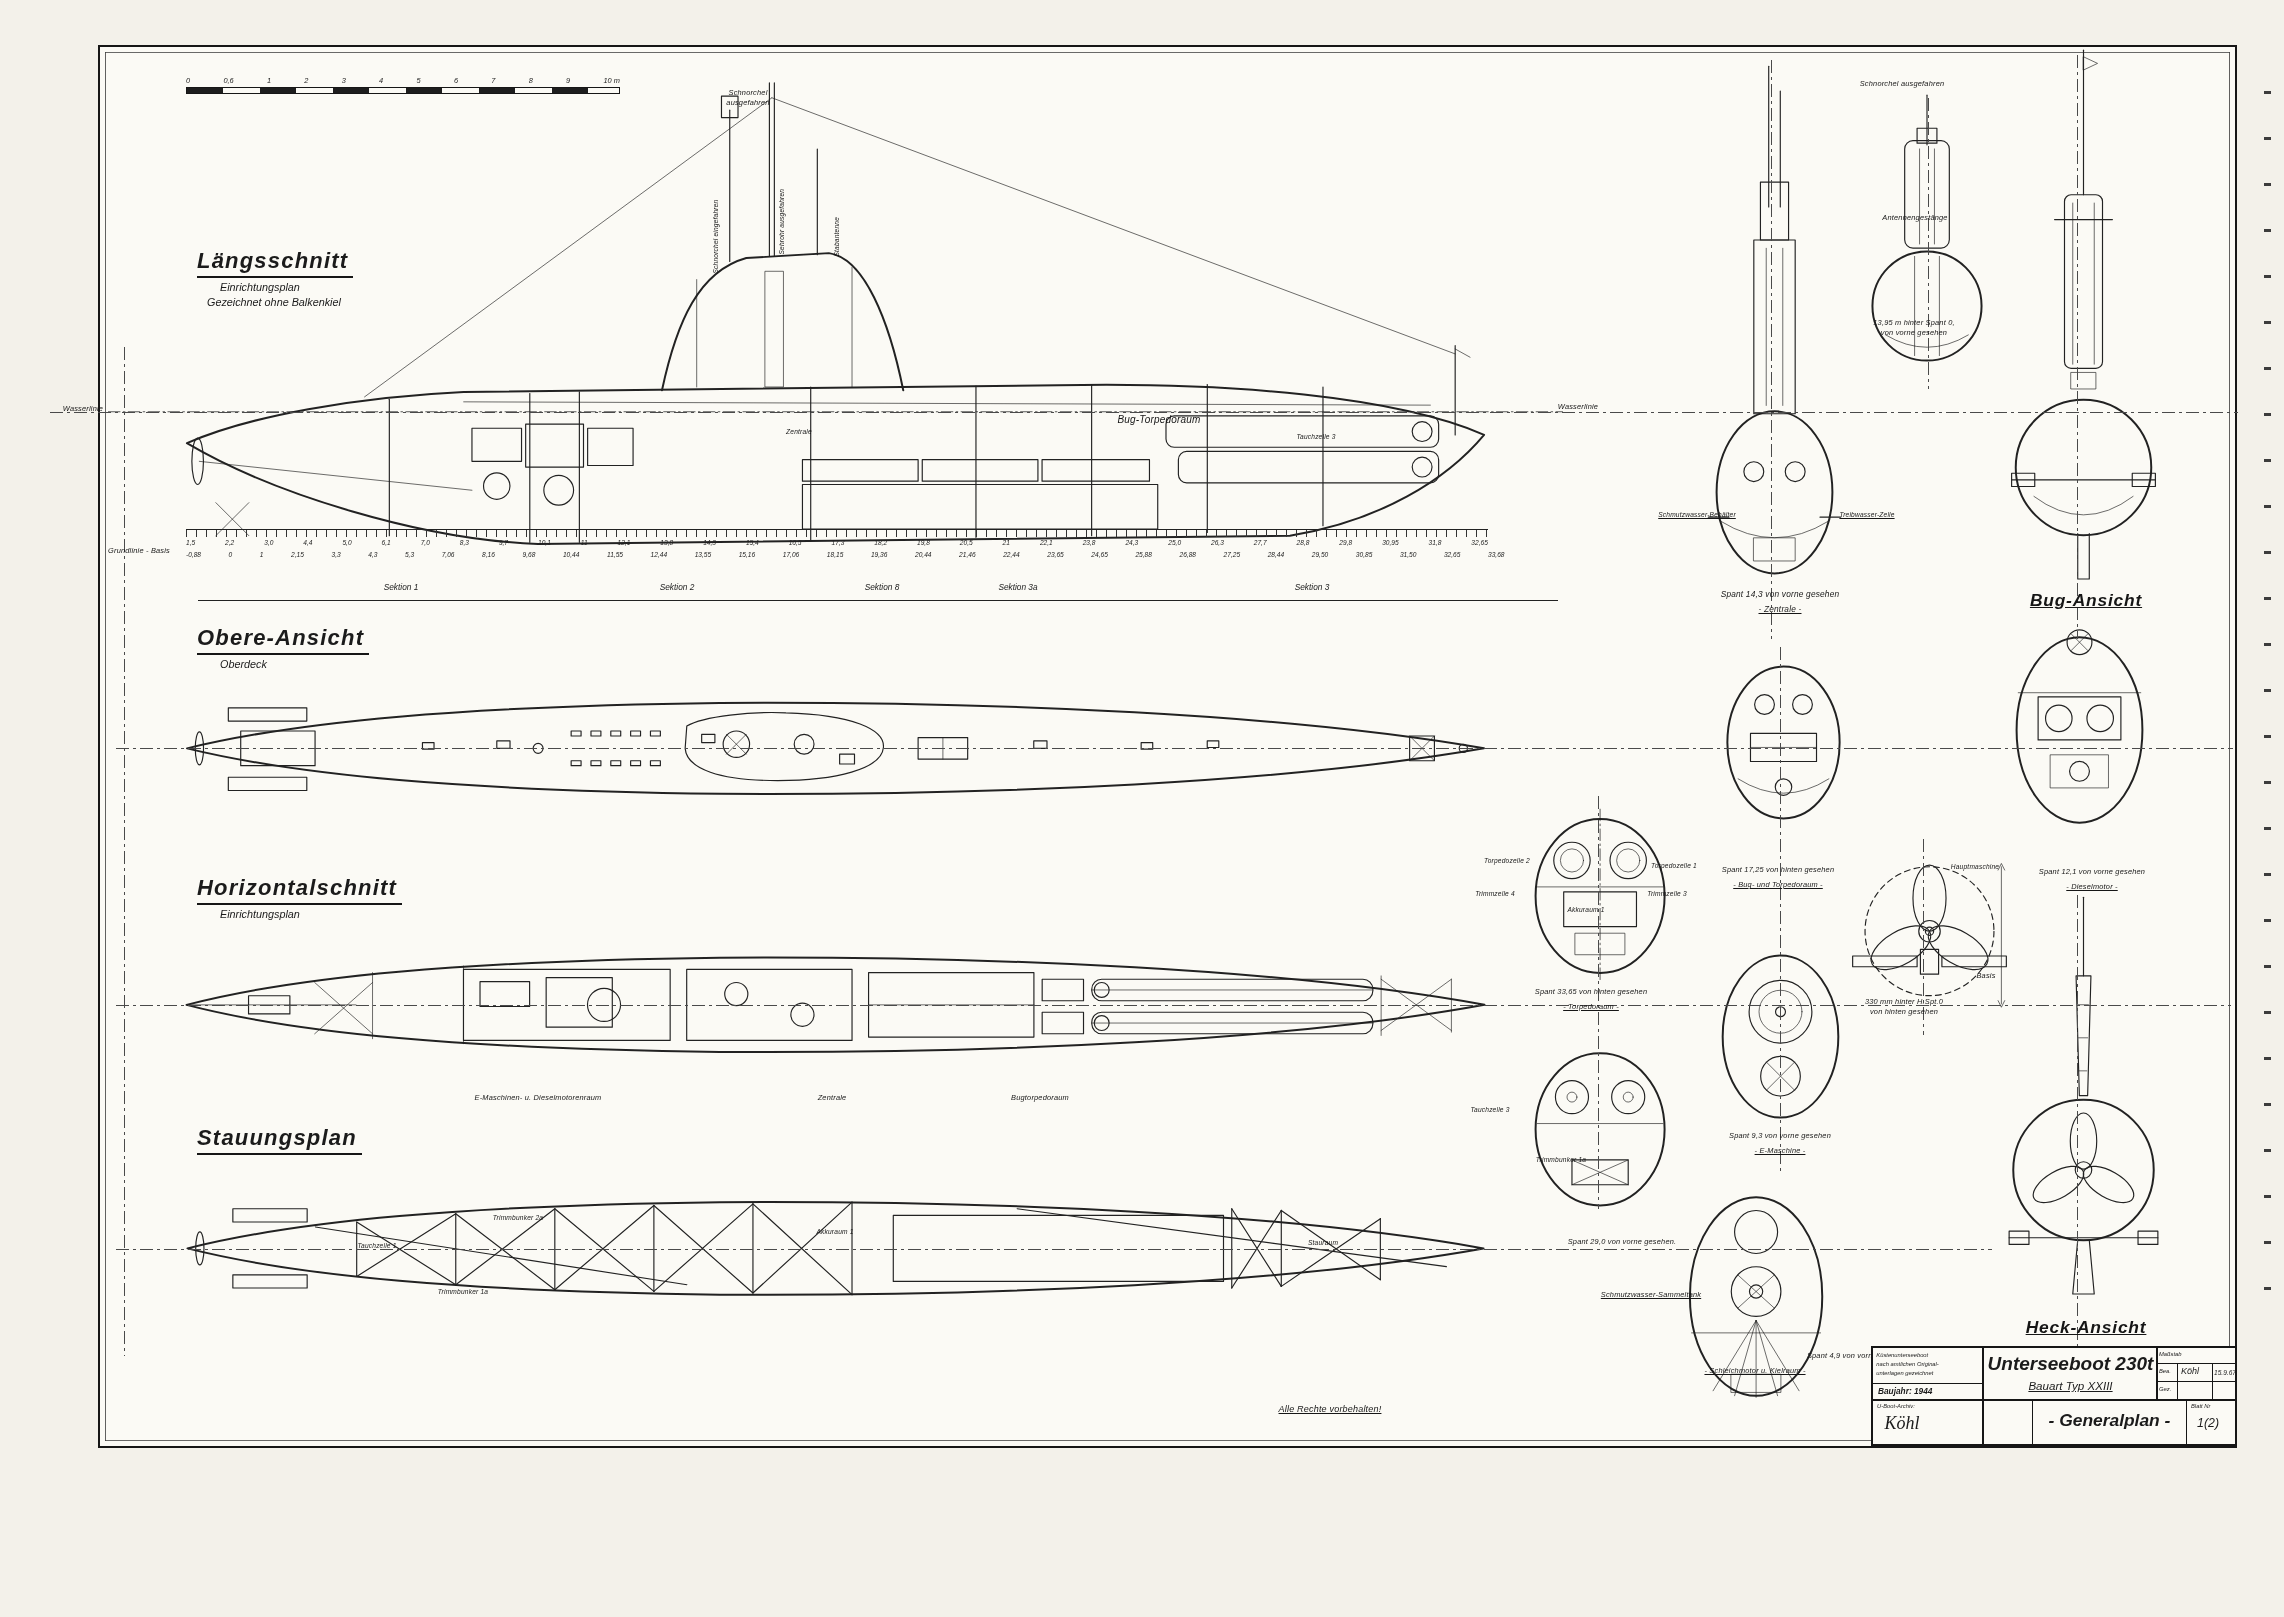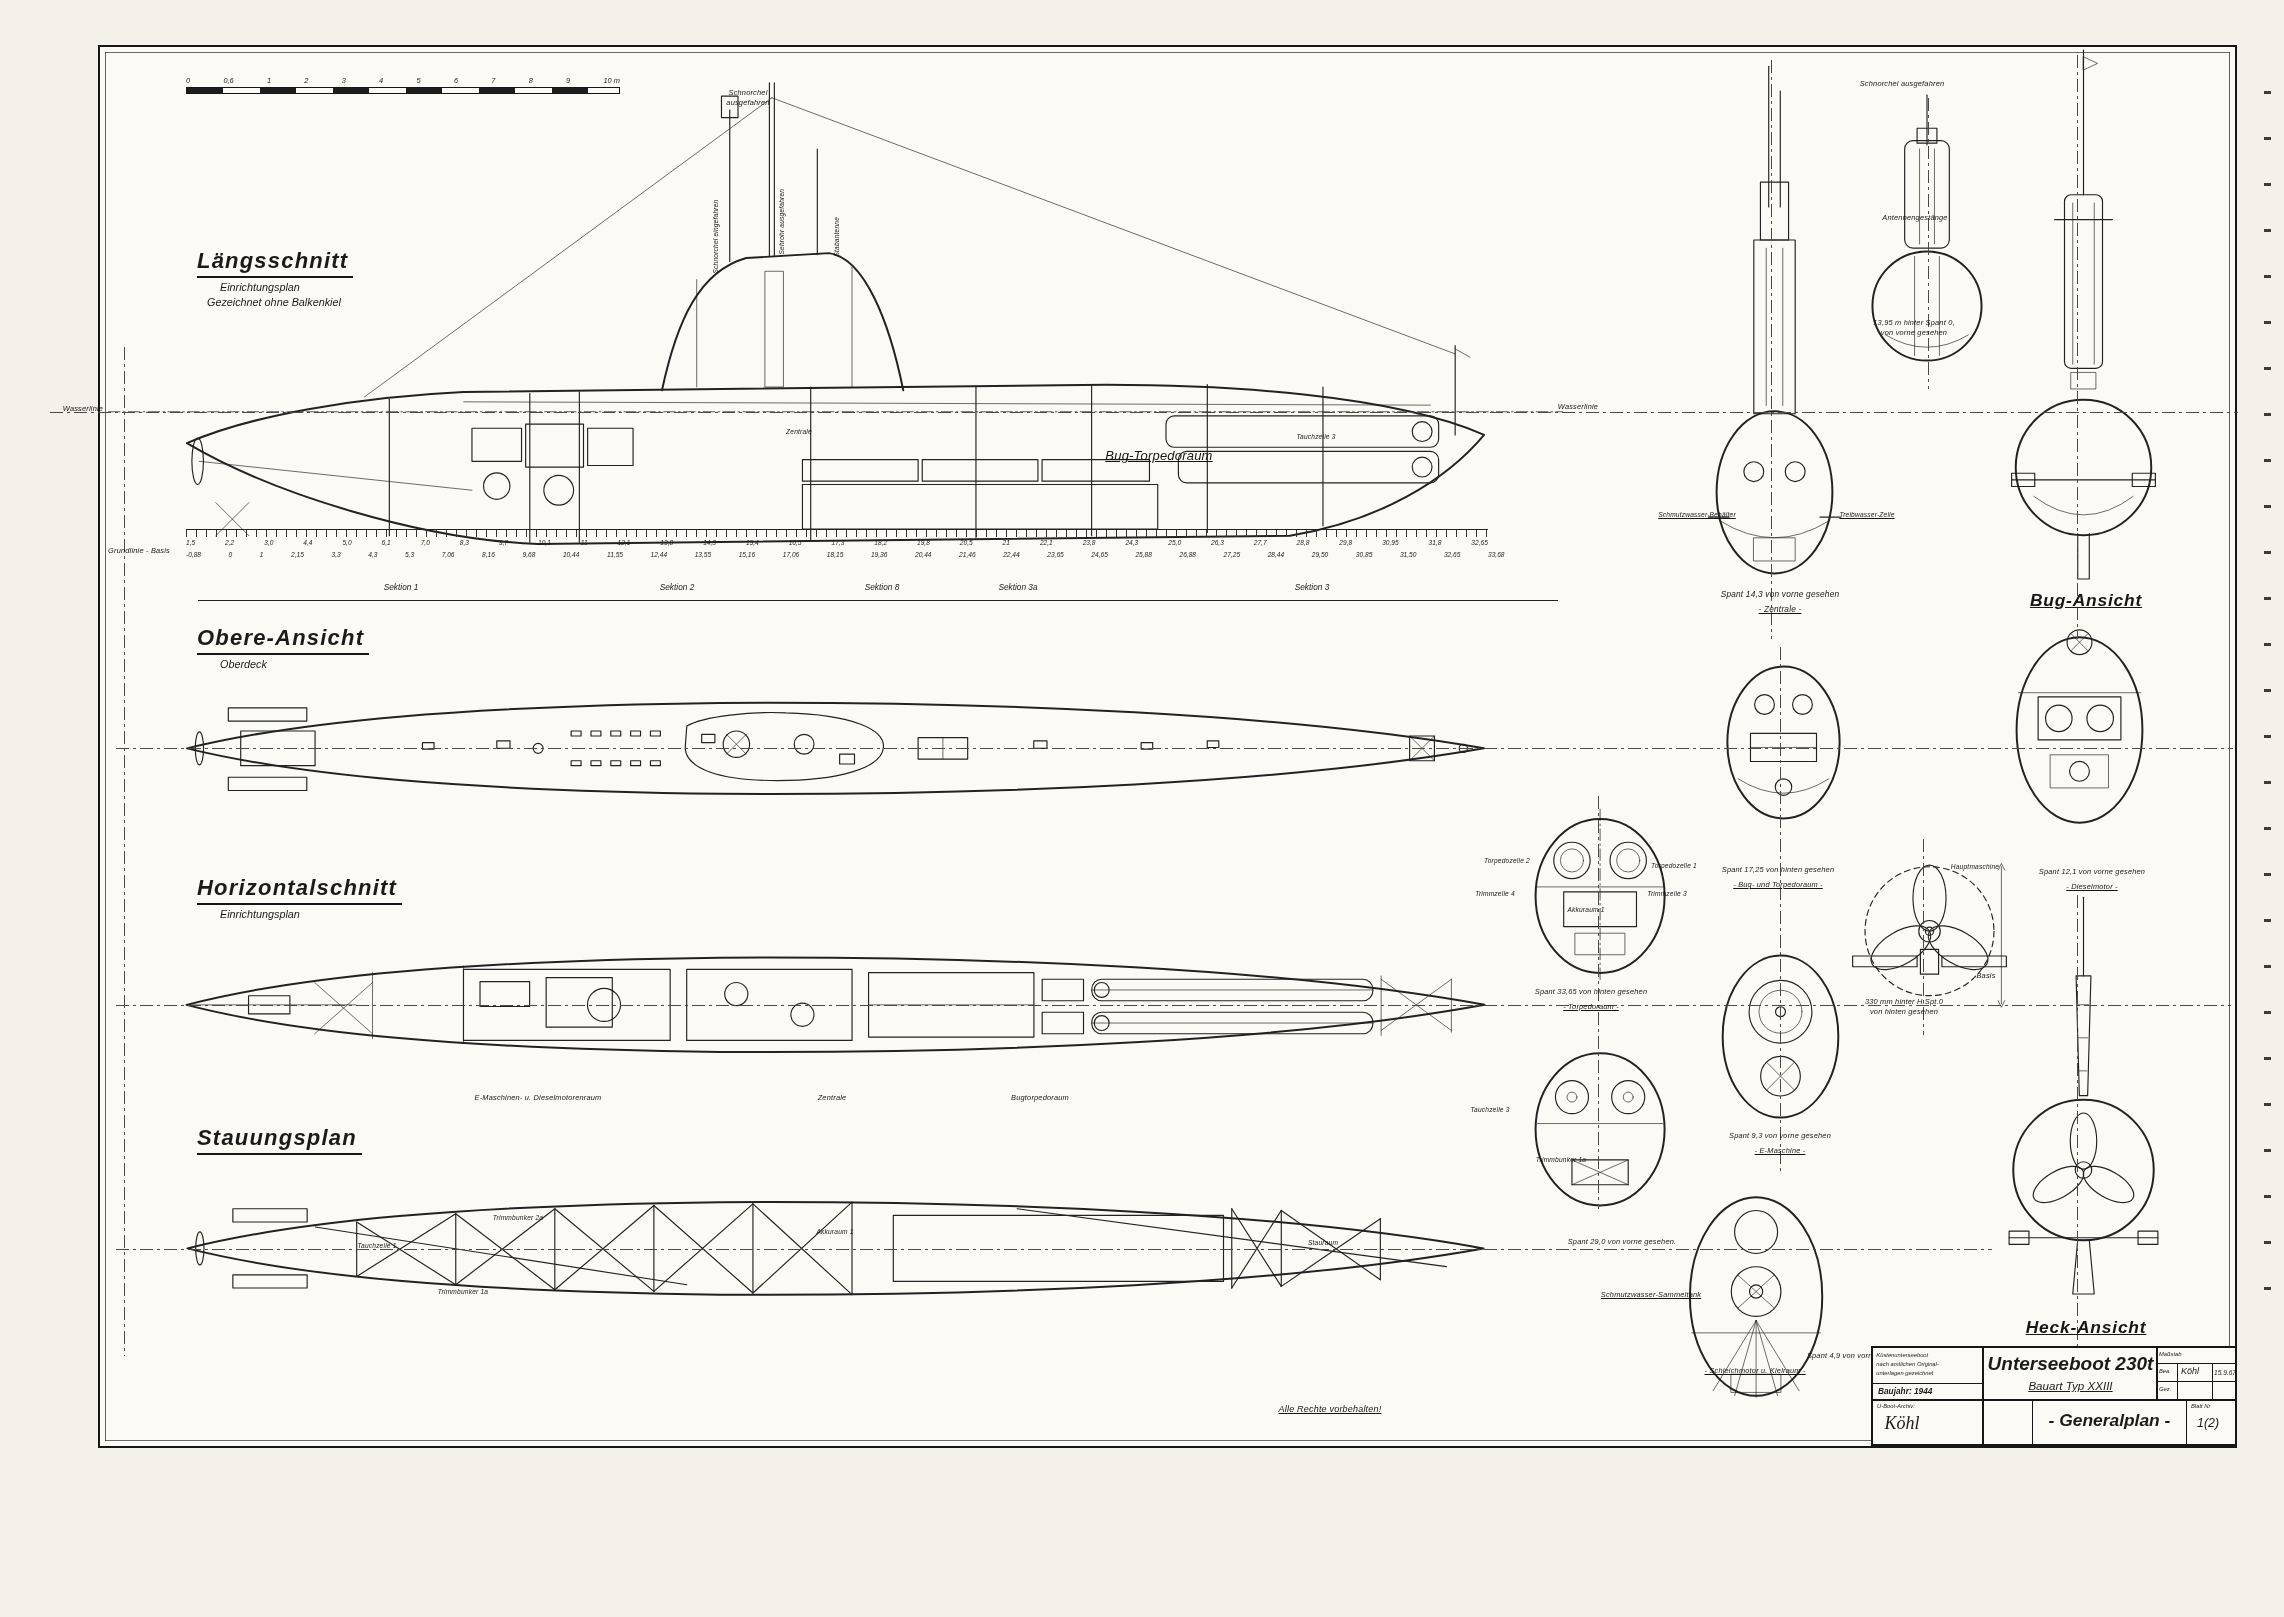--- a/index.html
+++ b/index.html
@@ -476,21 +476,21 @@
     </div>
   <div id="labels-layer">
       <div class="lbl" style="left: 748px; top: 88px; font-size: 7.4px;">Schnorchel
 ausgefahren</div>
       <div class="lbl rot" style="left: 787px; top: 246px; font-size: 6.6px;">Sehrohr ausgefahren</div>
       <div class="lbl rot" style="left: 721px; top: 265px; font-size: 6.6px;">Schnorchel eingefahren</div>
       <div class="lbl rot" style="left: 842px; top: 248px; font-size: 6.6px;">Stabantenne</div>
       <div class="lbl" style="left: 83px; top: 404px; font-size: 7.4px;">Wasserlinie</div>
       <div class="lbl" style="left: 1578px; top: 402px; font-size: 7.4px;">Wasserlinie</div>
       <div class="lbl" style="left: 139px; top: 546px; font-size: 7.4px;">Grundlinie - Basis</div>
-      <div class="lbl" style="left: 1159px; top: 448px; font-size: 13px; text-decoration: underline;">Bug-Torpedoraum</div>
+      <div class="lbl" style="left: 1159px; top: 413px; font-size: 10px;">Bug-Torpedoraum</div>
       <div class="lbl" style="left: 1316px; top: 433px; font-size: 6.6px;">Tauchzelle 3</div>
       <div class="lbl" style="left: 799px; top: 428px; font-size: 6.6px;">Zentrale</div>
       <div class="lbl" style="left: 538px; top: 1093px; font-size: 7.4px;">E-Maschinen- u. Dieselmotorenraum</div>
       <div class="lbl" style="left: 832px; top: 1093px; font-size: 7.4px;">Zentrale</div>
       <div class="lbl" style="left: 1040px; top: 1093px; font-size: 7.4px;">Bugtorpedoraum</div>
       <div class="lbl" style="left: 377px; top: 1242px; font-size: 6.6px;">Tauchzelle 1</div>
       <div class="lbl" style="left: 518px; top: 1214px; font-size: 6.6px;">Trimmbunker 2a</div>
       <div class="lbl" style="left: 463px; top: 1288px; font-size: 6.6px;">Trimmbunker 1a</div>
       <div class="lbl" style="left: 835px; top: 1228px; font-size: 6.6px;">Akkuraum 1</div>
       <div class="lbl" style="left: 1323px; top: 1239px; font-size: 6.6px;">Stauraum</div>

